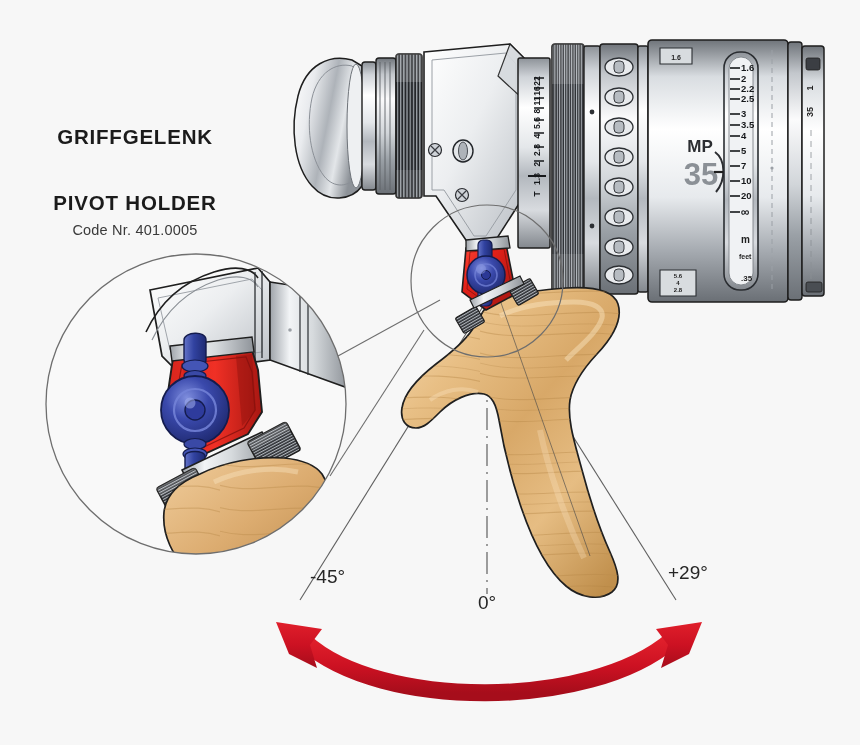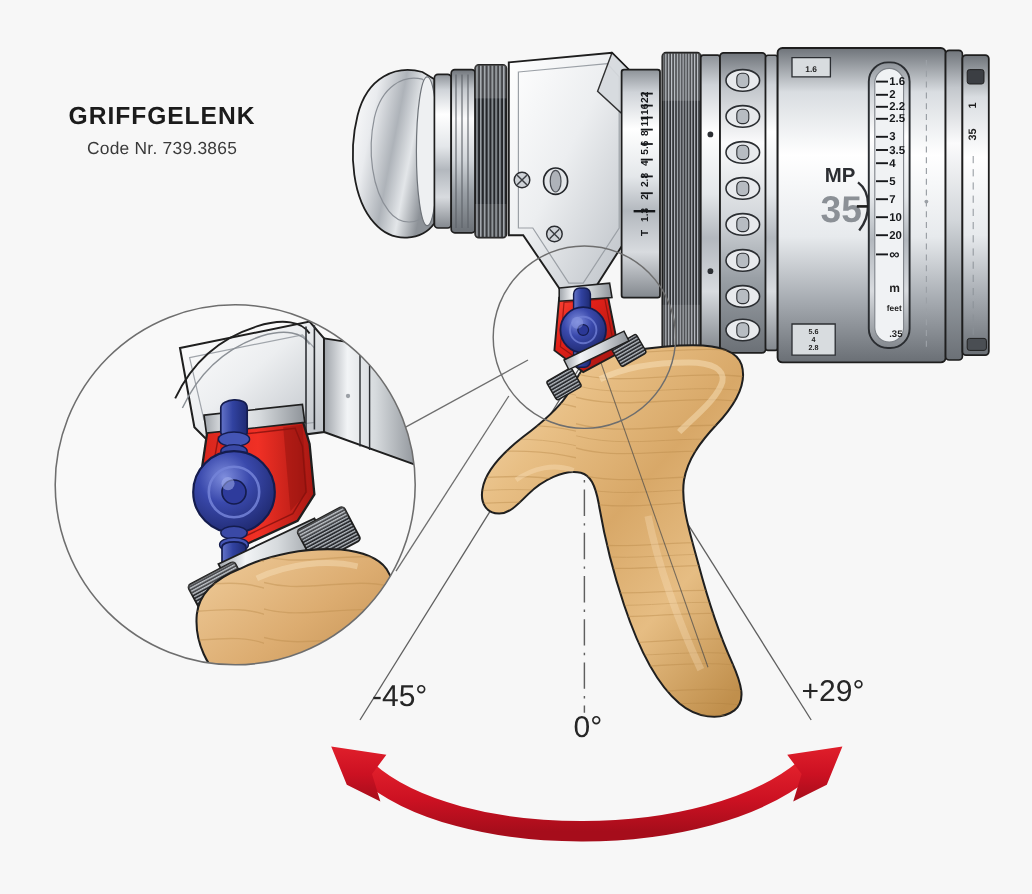--- a/index.html
+++ b/index.html
@@ -32,37 +32,38 @@
     user-select: none;
   }
   .title-line {
     font-family: "Liberation Sans", sans-serif;
     font-weight: bold;
     font-size: 20.5px;
     letter-spacing: 0.8px;
     color: #1b1b1b;
     line-height: 26px;
     white-space: nowrap;
+    margin-top: 40px;
   }
   .code-line {
     font-family: "Liberation Sans", sans-serif;
     font-weight: normal;
     font-size: 14.5px;
     letter-spacing: 0.2px;
     color: #3a3a3a;
     line-height: 22px;
     margin-top: 3px;
     white-space: nowrap;
   }
 
   
   .angle-label {
     position: absolute;
     font-family: "Liberation Sans", sans-serif;
-    font-size: 25px;
+    font-size: 19px;
     color: #262626;
     white-space: nowrap;
     user-select: none;
   }
   #angle-neg45 { left: 310px; top: 566px; }
   #angle-zero  { left: 478px; top: 592px; }
   #angle-pos45 { left: 668px; top: 562px; }
 </style>
 </head>
 <body>
@@ -594,20 +595,21 @@
       <path d="M305 642 C 380 710, 590 710, 672 640" fill="none" stroke="url(#gArrow)" stroke-width="17" stroke-linecap="butt"></path>
 
       <path d="M276 622 L 322 629 L 310 645 L 317 668 L 289 654 Z" fill="url(#gArrow)"></path>
 
       <path d="M702 622 L 656 629 L 668 645 L 661 668 L 689 654 Z" fill="url(#gArrow)"></path>
     </g>
   </svg>
 
   <div id="title-block">
     <div class="title-line">GRIFFGELENK</div>
-    <div class="code-line">Code Nr. 739.3865</div>
+    <div class="title-line">PIVOT HOLDER</div>
+    <div class="code-line">Code Nr. 401.0005</div>
   </div>
 
   <div class="angle-label" id="angle-neg45">-45°</div>
   <div class="angle-label" id="angle-zero">0°</div>
   <div class="angle-label" id="angle-pos45">+29°</div>
 
 </div>
 
 </body></html>

